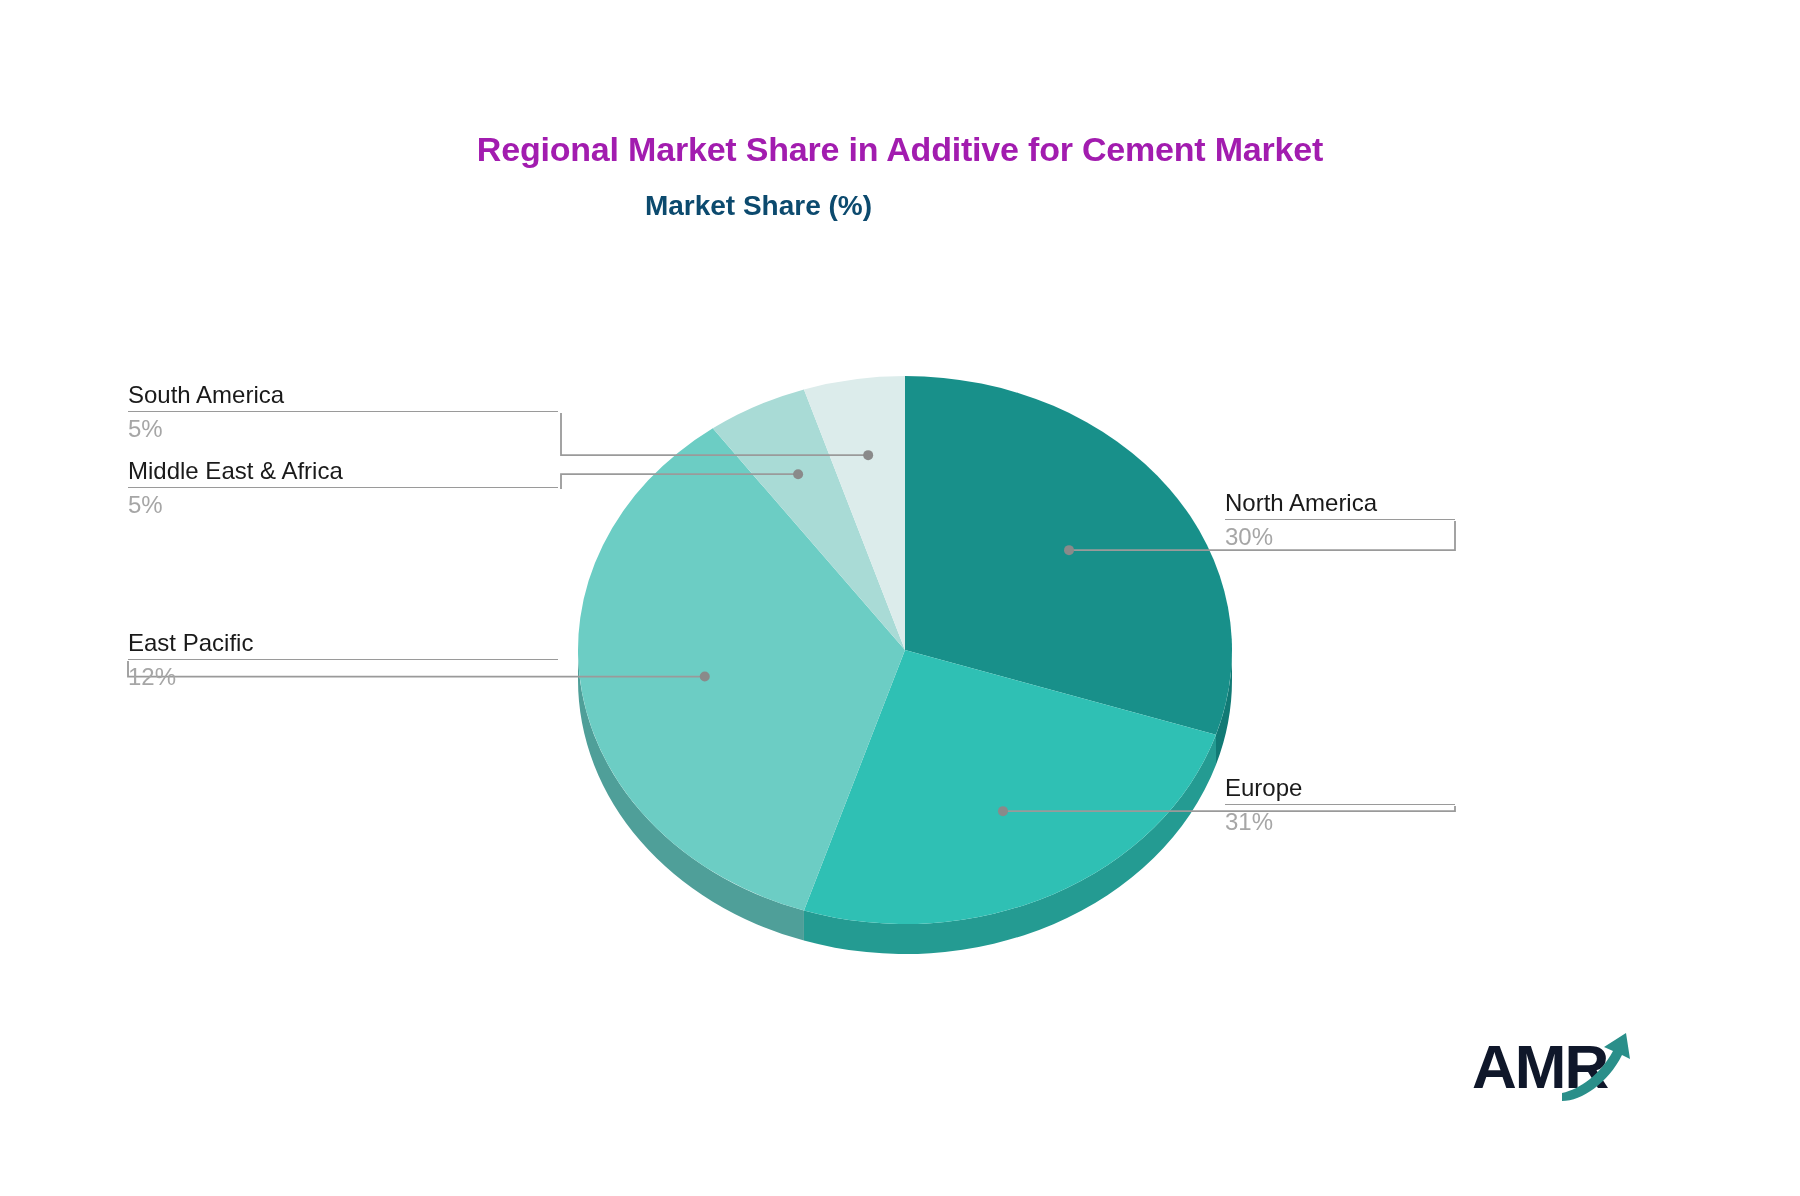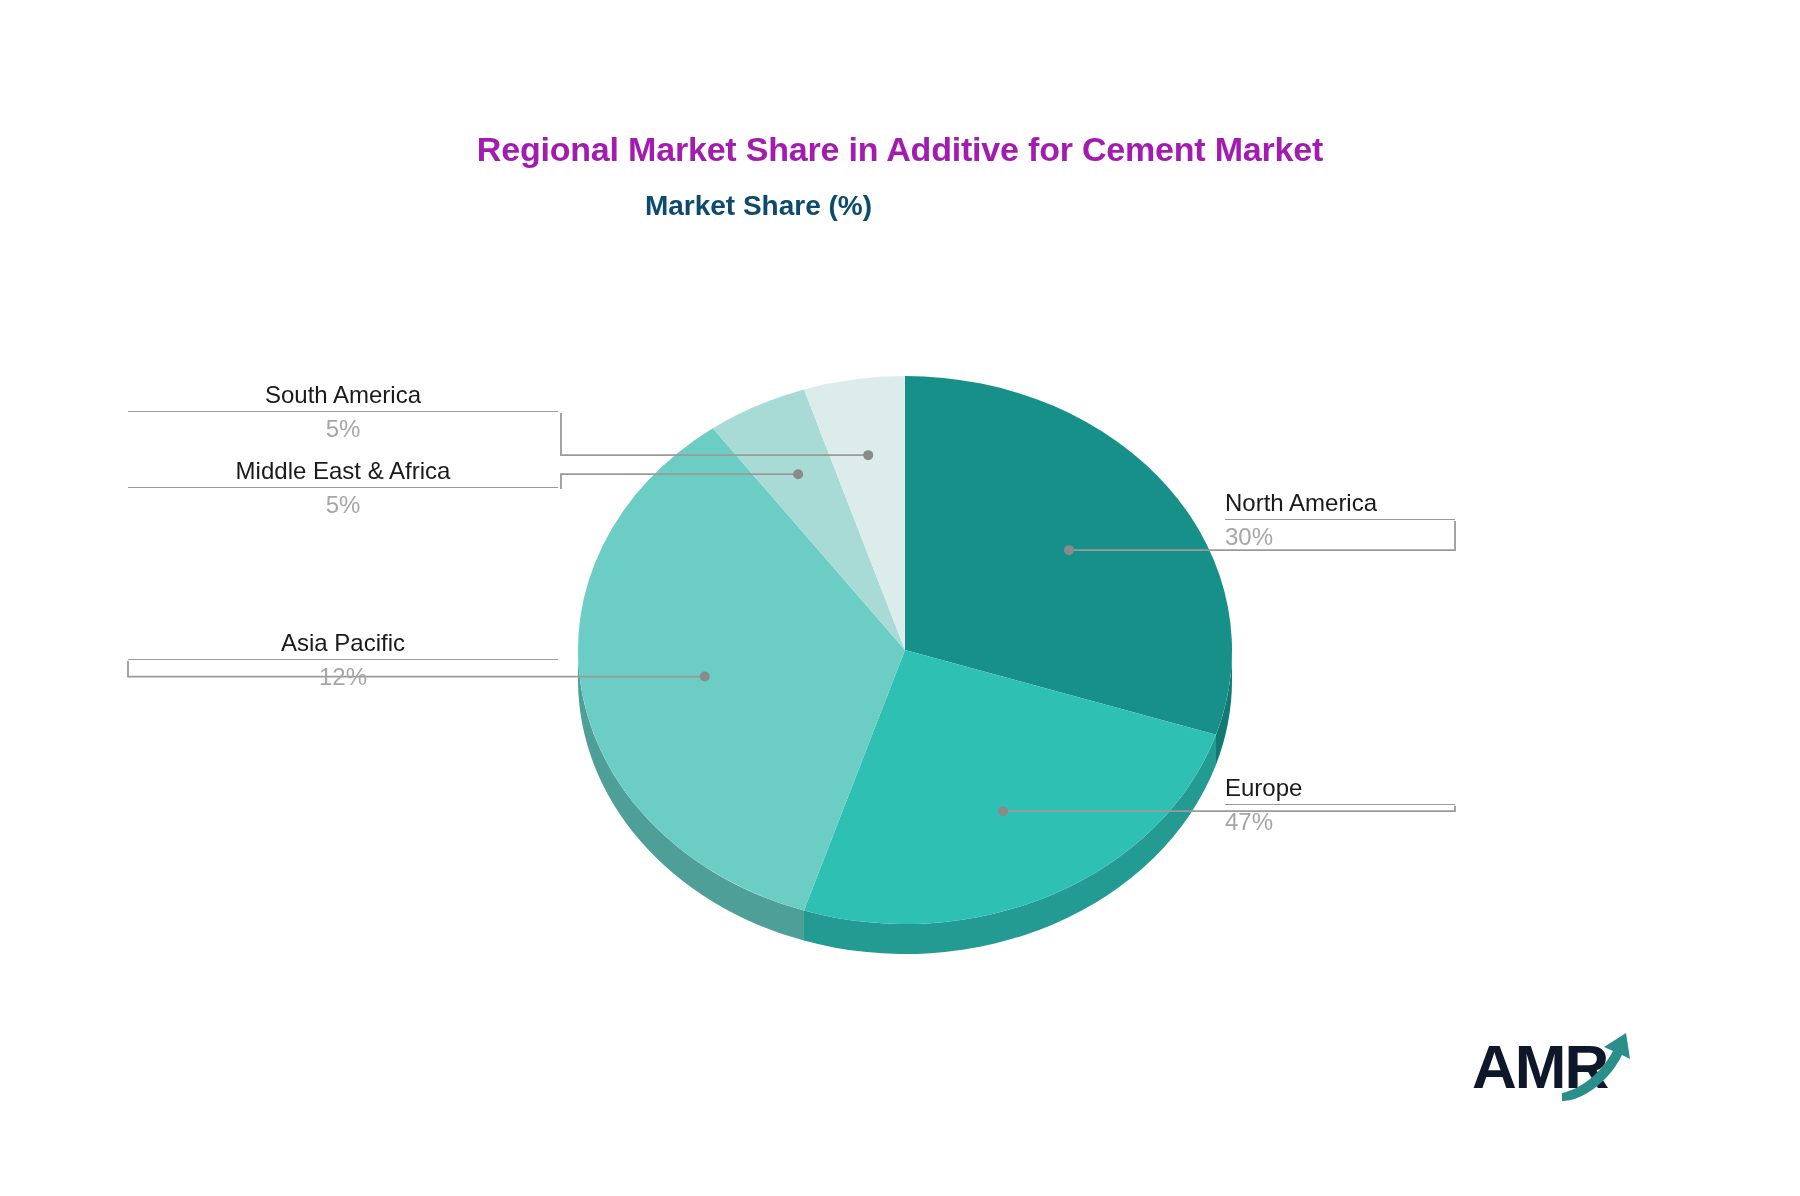--- a/index.html
+++ b/index.html
@@ -55,21 +55,21 @@
     color: #a6a6a6;
     white-space: nowrap;
     line-height: 34px;
   }
   .callout.right .cl-name,
   .callout.right .cl-value {
     text-align: left;
   }
   .callout.left .cl-name,
   .callout.left .cl-value {
-    text-align: center;
+    text-align: left;
   }
   .cl-rule {
     height: 0;
     border-top: 1.6px solid #9a9a9a;
   }
   
   #callout-north-america { right: 345px; top: 487px; width: 230px; }
   #callout-europe        { right: 345px; top: 772px; width: 230px; }
   #callout-asia-pacific  { left: 128px; top: 627px; width: 430px; }
   #callout-middle-east   { left: 128px; top: 455px; width: 430px; }
@@ -129,25 +129,25 @@
 
 <div class="callout right" id="callout-north-america">
   <div class="cl-name">North America</div>
   <div class="cl-rule"></div>
   <div class="cl-value">30%</div>
 </div>
 
 <div class="callout right" id="callout-europe">
   <div class="cl-name">Europe</div>
   <div class="cl-rule"></div>
-  <div class="cl-value">47%</div>
+  <div class="cl-value">31%</div>
 </div>
 
 <div class="callout left" id="callout-asia-pacific">
-  <div class="cl-name">Asia Pacific</div>
+  <div class="cl-name">East Pacific</div>
   <div class="cl-rule"></div>
   <div class="cl-value">12%</div>
 </div>
 
 <div class="callout left" id="callout-middle-east">
   <div class="cl-name">Middle East &amp; Africa</div>
   <div class="cl-rule"></div>
   <div class="cl-value">5%</div>
 </div>
 

